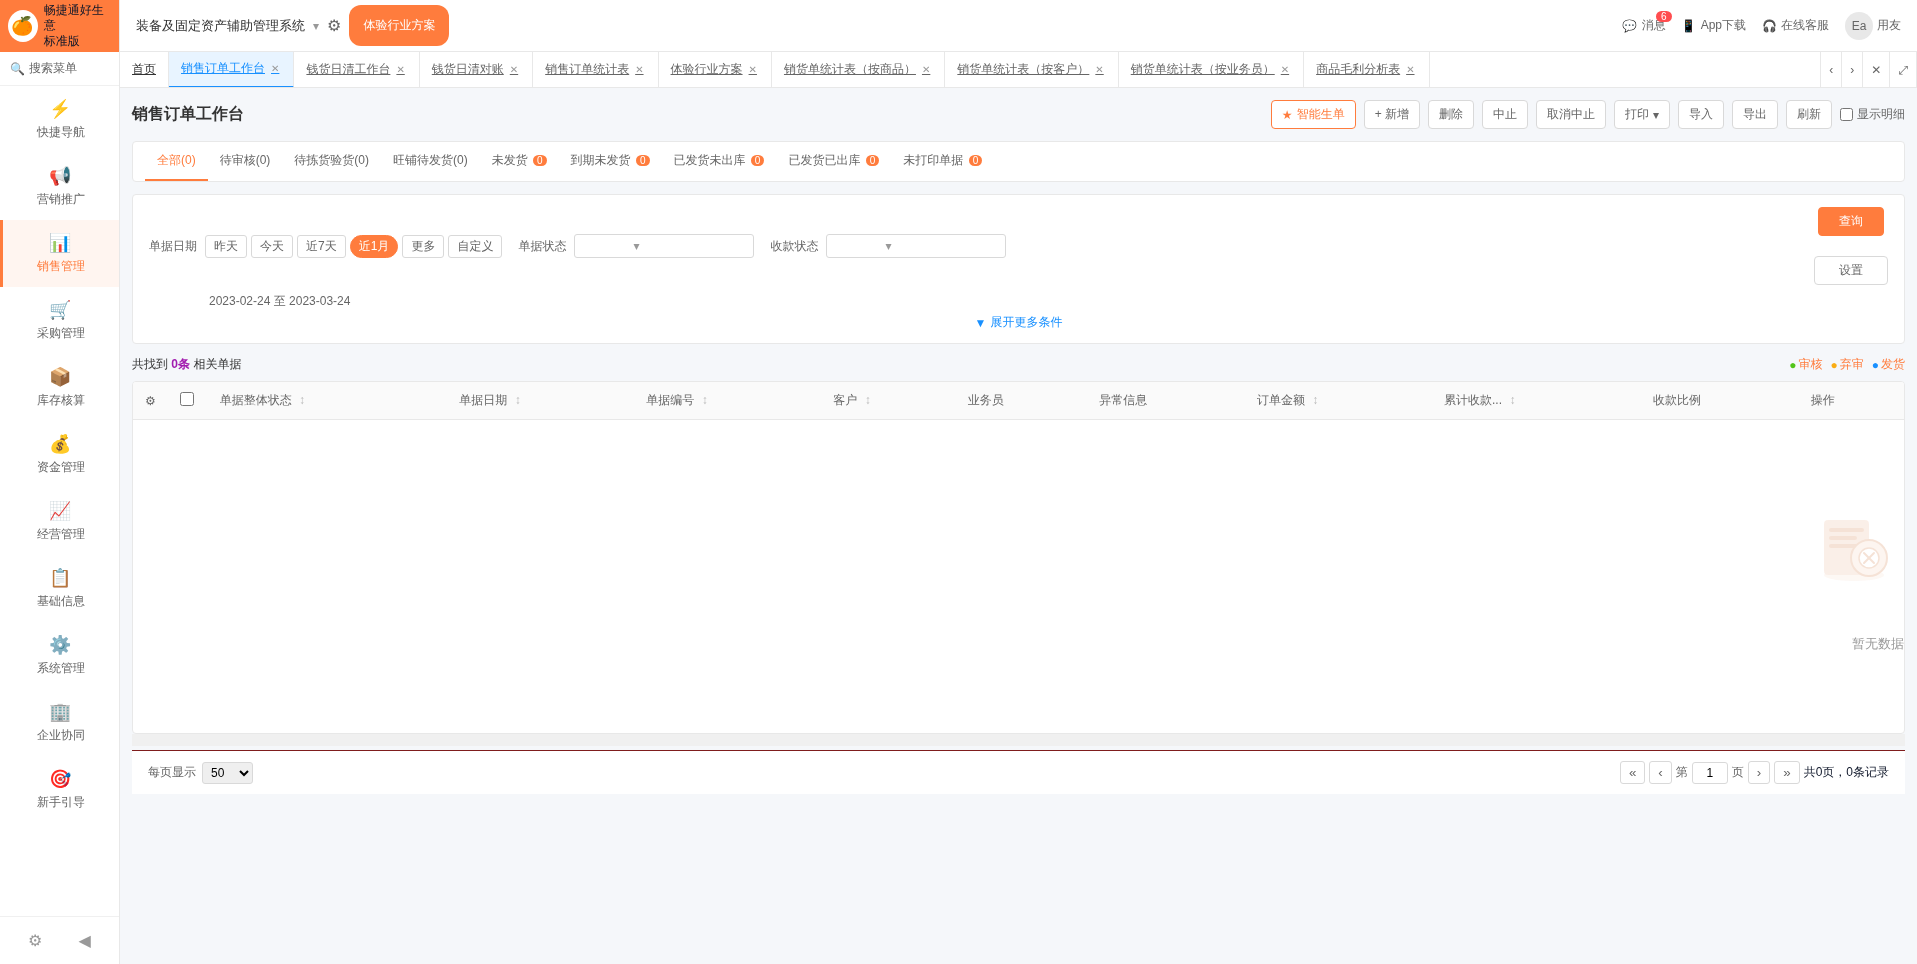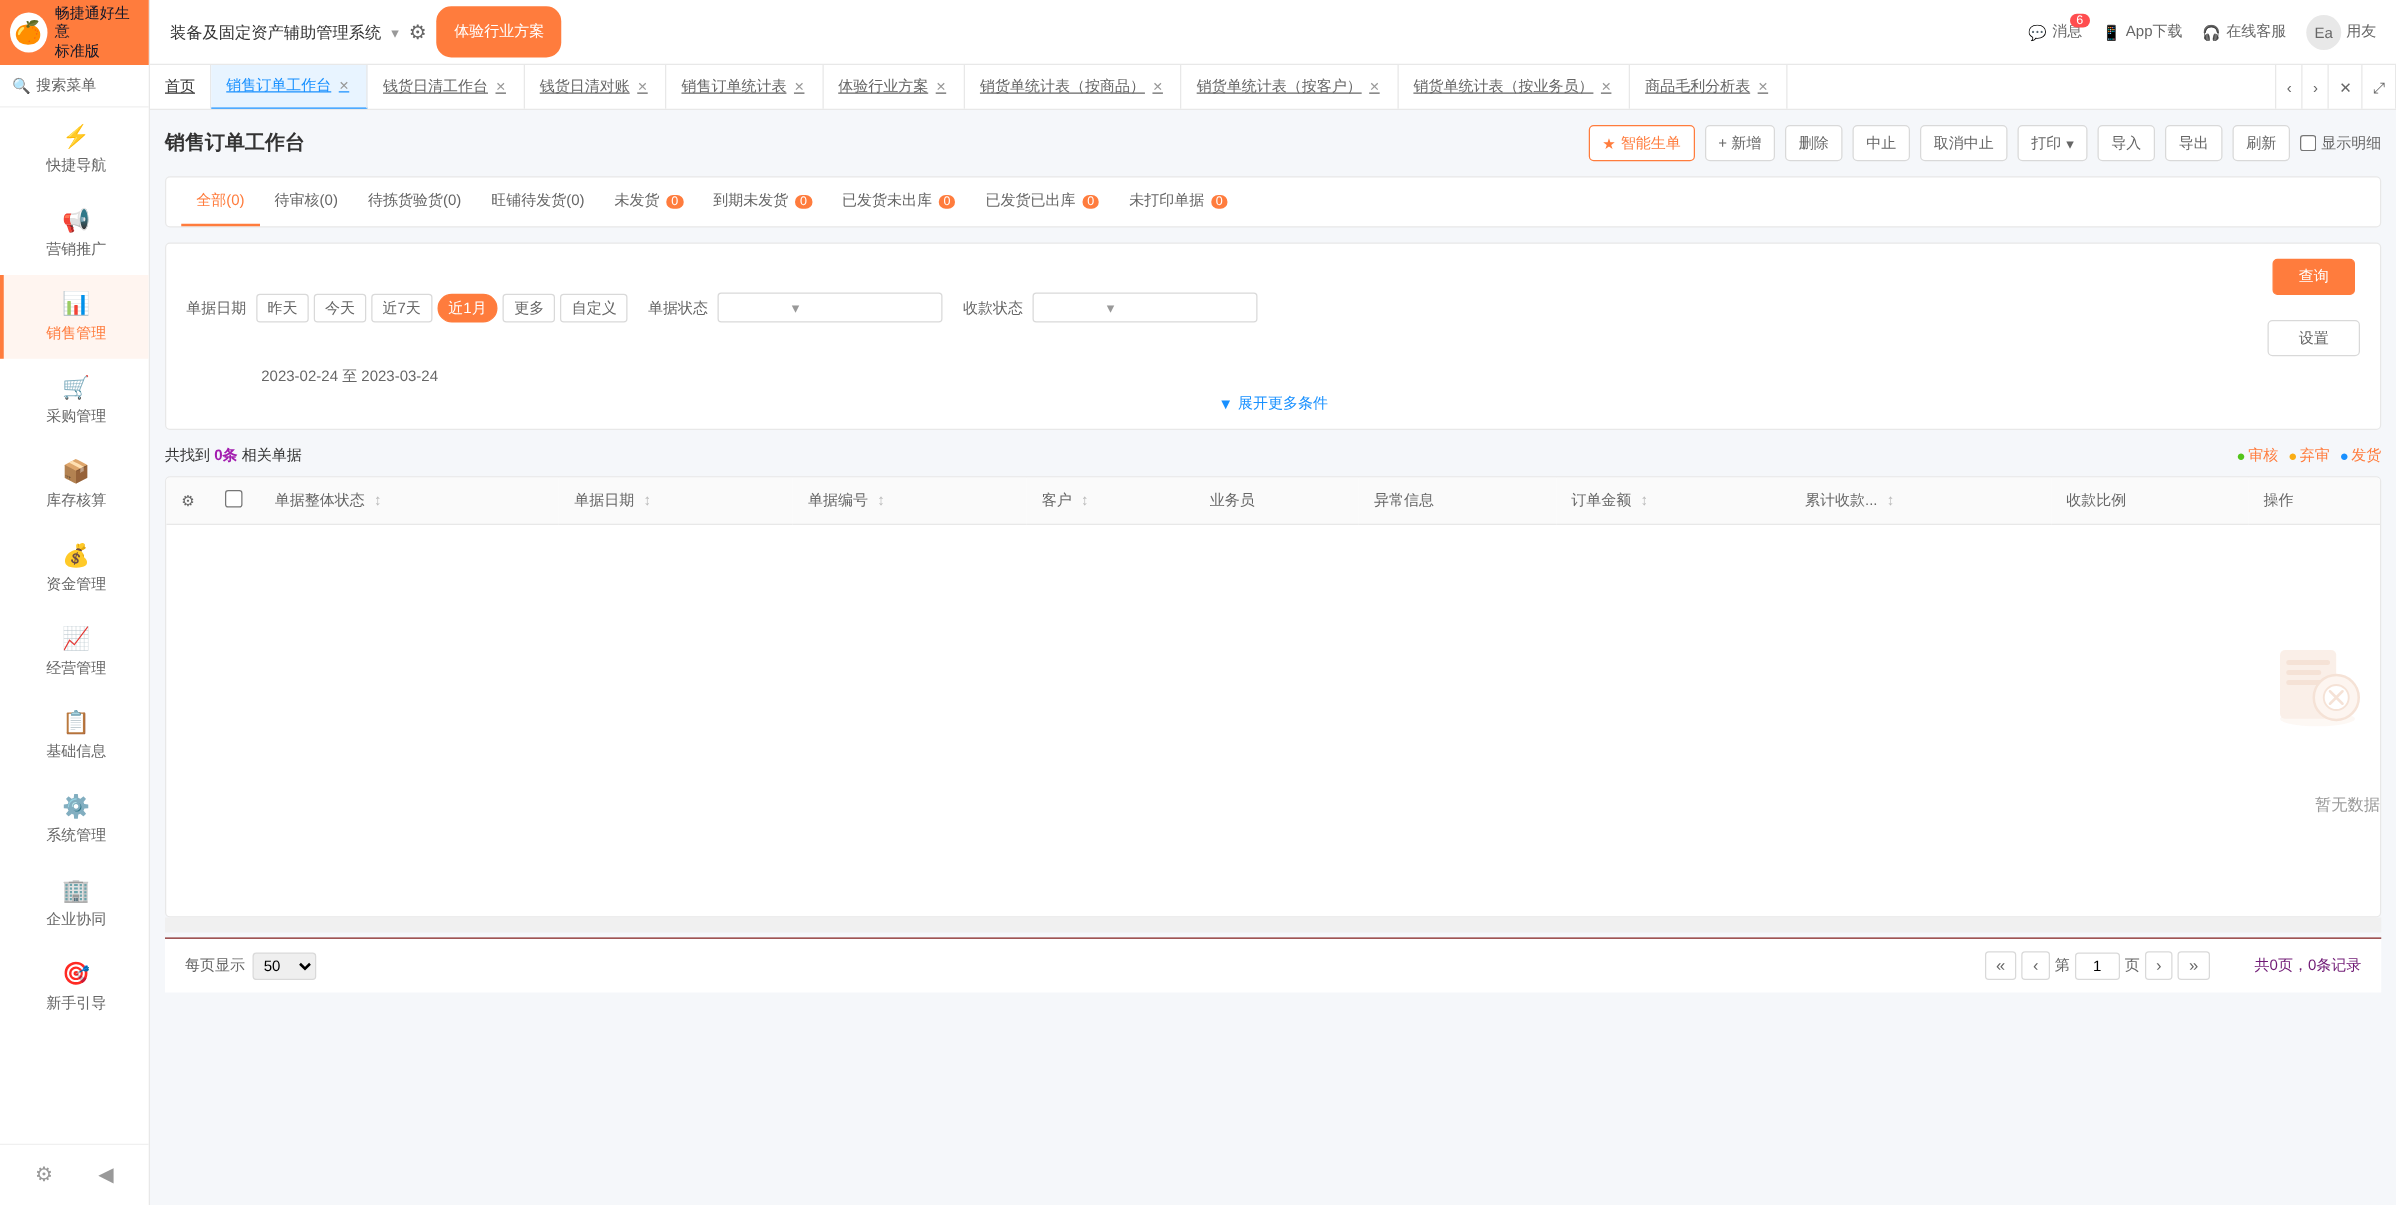--- a/index.html
+++ b/index.html
@@ -91,21 +91,21 @@
     .empty-icon { font-size: 80px; margin-bottom: 16px; opacity: 0.4; }
     .empty-text { color: #999; font-size: 13px; }
 
     
     .pagination { display: flex; align-items: center; justify-content: space-between; padding: 10px 16px; background: #fff; border-top: 1px solid #7f1d1d; }
     .page-size-select { display: flex; align-items: center; gap: 6px; font-size: 12px; color: #666; }
     .page-size-select select { border: 1px solid #d9d9d9; border-radius: 3px; padding: 2px 4px; font-size: 12px; }
     .page-nav { display: flex; align-items: center; gap: 4px; font-size: 12px; color: #666; }
     .page-nav-btn { padding: 3px 8px; border: 1px solid #d9d9d9; border-radius: 3px; cursor: pointer; background: #fff; color: #666; }
     .page-input { width: 36px; border: 1px solid #d9d9d9; border-radius: 3px; padding: 3px 4px; text-align: center; font-size: 12px; }
-    .page-total { color: #701a75; margin-left: 32px; }
+    .page-total { color: #0f172a; }
 
     .horizontal-scroll { height: 12px; background: #f0f0f0; overflow-x: scroll; margin: 0 0 4px 0; }
     .horizontal-scroll-inner { width: 1400px; height: 1px; }
 
     .checkbox-input { width: 14px; height: 14px; cursor: pointer; }
 
     
     ::-webkit-scrollbar { width: 6px; height: 6px; }
     ::-webkit-scrollbar-track { background: #f1f1f1; }
     ::-webkit-scrollbar-thumb { background: #ccc; border-radius: 3px; }

